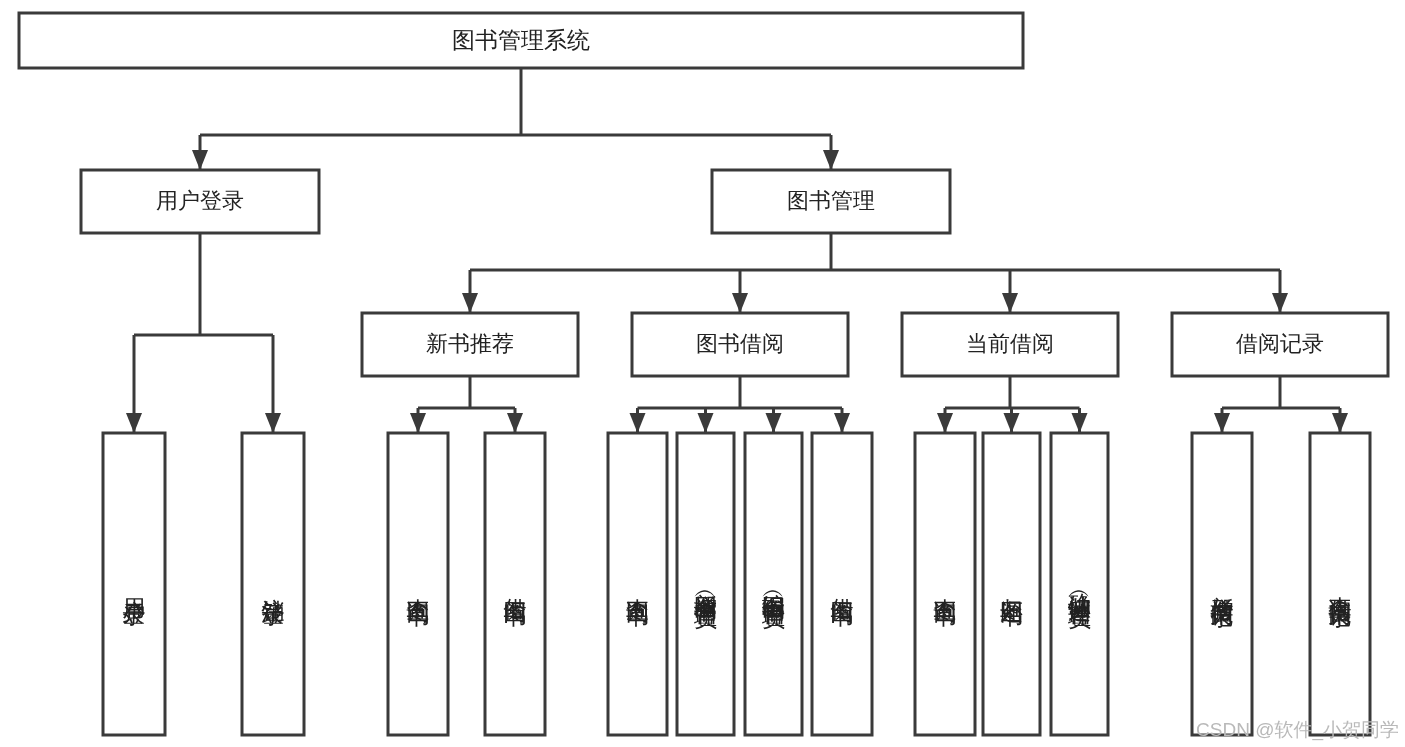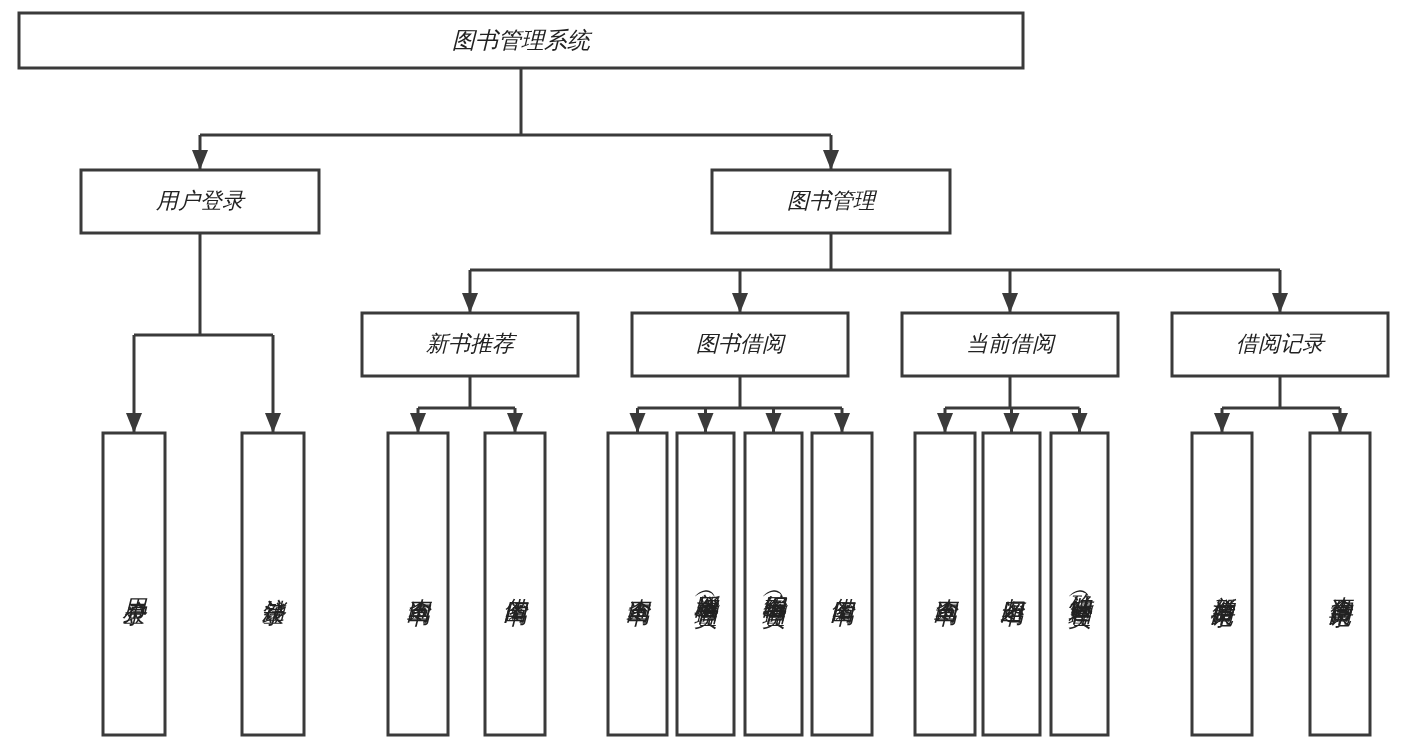--- a/index.html
+++ b/index.html
@@ -1,18 +1,18 @@
 <!DOCTYPE html>
 <html><head>
 <meta charset="utf-8">
 <style>
   html,body{margin:0;padding:0;background:#ffffff;}
   body{width:1405px;height:747px;overflow:hidden;
        font-family:"Liberation Sans","DejaVu Sans",sans-serif;}
-  #stage{position:relative;width:1405px;height:747px;background:#fff;font-style:italic;}
+  #stage{position:relative;width:1405px;height:747px;background:#fff;}
   svg#diagram{position:absolute;left:0;top:0;width:1405px;height:747px;}
   .node-box{fill:#ffffff;stroke:#3a3a3a;stroke-width:3;}
   .edge{stroke:#3a3a3a;stroke-width:3;fill:none;}
   .arrow-head{fill:#3a3a3a;stroke:none;}
   .node-label-h{font-family:"Liberation Sans","DejaVu Sans",sans-serif;
       font-size:22px;fill:#222;dominant-baseline:middle;text-anchor:middle;}
   .node-label-root{font-size:23px;}
   .vlabel{position:absolute;display:flex;align-items:center;justify-content:center;
       writing-mode:vertical-rl;text-orientation:upright;
       font-family:"Liberation Sans","DejaVu Sans",sans-serif;
@@ -123,13 +123,14 @@
       <div class="vlabel" style="left: 677px; top: 433px; width: 57px; height: 302px;">新增图书（管理员）</div>
       <div class="vlabel" style="left: 745px; top: 433px; width: 57px; height: 302px;">编辑图书（管理员）</div>
       <div class="vlabel" style="left: 812px; top: 433px; width: 60px; height: 302px;">借阅图书</div>
       <div class="vlabel" style="left: 915px; top: 433px; width: 60px; height: 302px;">查询图书</div>
       <div class="vlabel" style="left: 983px; top: 433px; width: 57px; height: 302px;">归还图书</div>
       <div class="vlabel" style="left: 1051px; top: 433px; width: 57px; height: 302px;">确认归还（管理员）</div>
       <div class="vlabel" style="left: 1192px; top: 433px; width: 60px; height: 302px;">新增借阅记录</div>
       <div class="vlabel" style="left: 1310px; top: 433px; width: 60px; height: 302px;">查询借阅记录</div>
     </div>
 
+  <div id="watermark">CSDN @软件_小贺同学</div>
 </div>
 
 </body></html>

